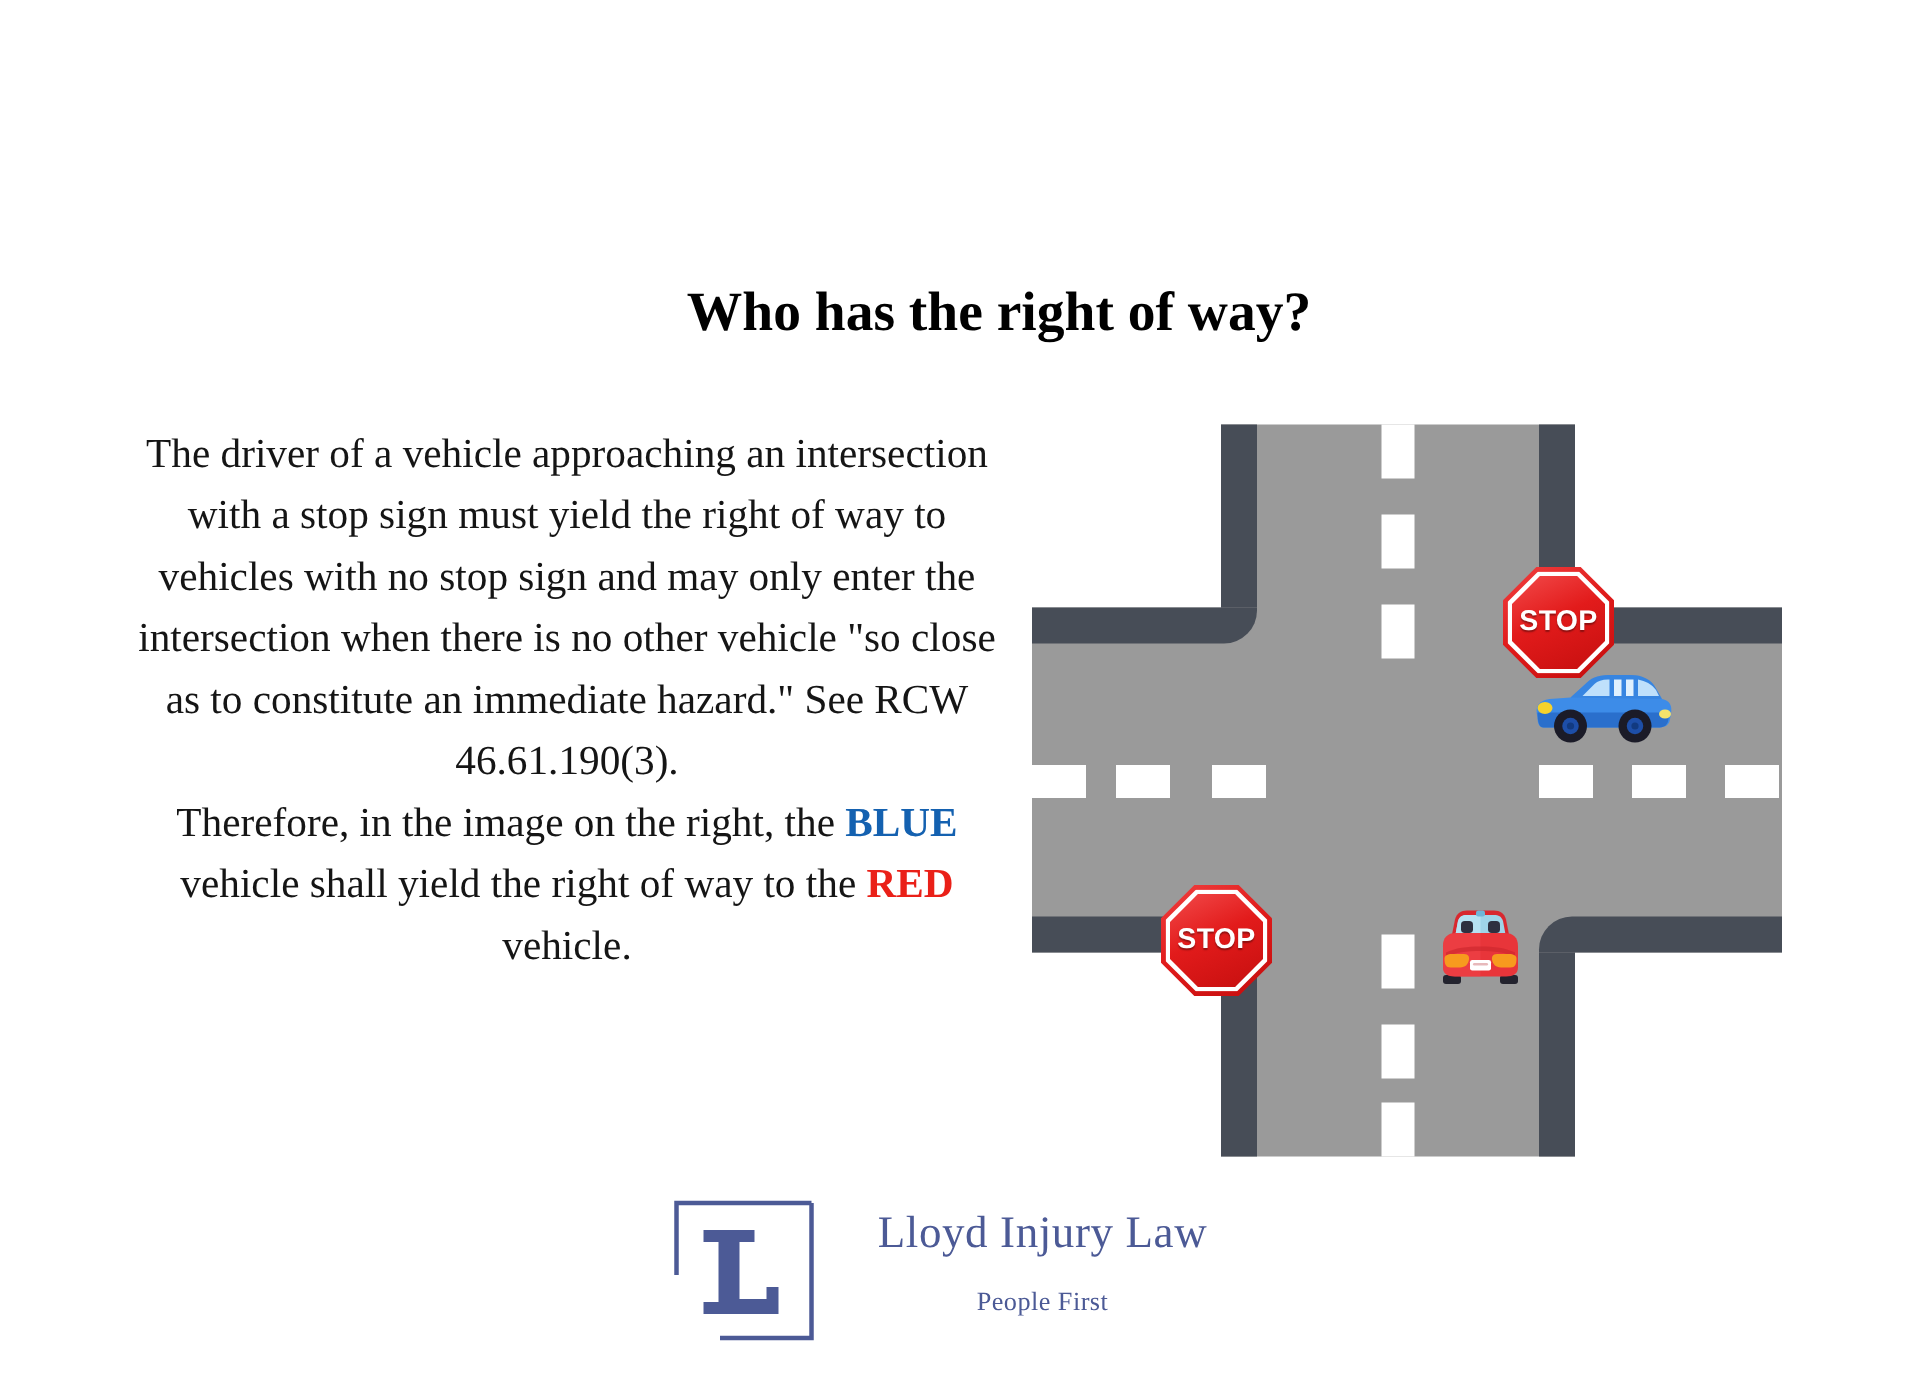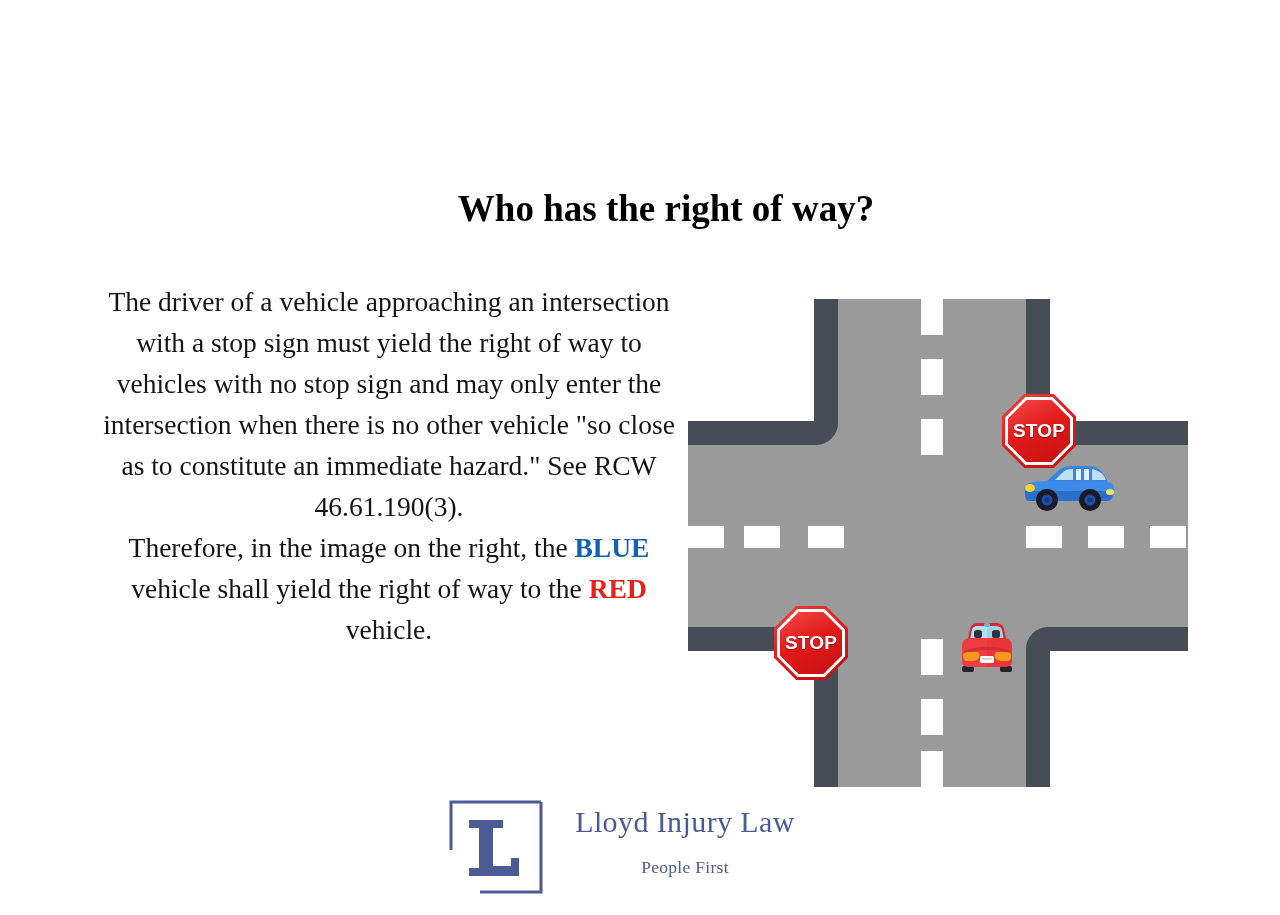--- a/index.html
+++ b/index.html
@@ -47,21 +47,21 @@
     font-size: 37px;
     line-height: 1.1;
     font-weight: 700;
     color: #000000;
     margin-left: 26px;
   }
 
   
   .copy-col {
     position: absolute;
-    left: 92px;
+    left: 81px;
     top: 281px;
     width: 594px;
     text-align: center;
   }
   .para {
     font-size: 27.5px;
     line-height: 41px;
     color: #151515;
     margin: 0;
   }
@@ -73,21 +73,21 @@
   }
   .kw-red {
     color: #ea2018;
     font-weight: 700;
   }
 
   
   #diagram {
     position: absolute;
     left: 688px;
-    top: 299px;
+    top: 283px;
     width: 500px;
     height: 492px;
   }
   .road-v {            
     position: absolute;
     left: 126px;       
     top: 0px;
     width: 236px;      
     height: 488px;
     background: #9a9a9a;
@@ -192,21 +192,21 @@
   }
   .logo-mark {
     position: absolute;
     left: 0;
     top: 0;
     width: 98px;
     height: 98px;
   }
   .logo-text {
     position: absolute;
-    left: 96px;
+    left: 106px;
     top: 6px;
     width: 284px;
     text-align: center;
   }
   .logo-name {
     font-family: "Liberation Serif", "DejaVu Serif", serif;
     font-size: 30px;
     line-height: 36px;
     color: #4c5a96;
     letter-spacing: 0.4px;

